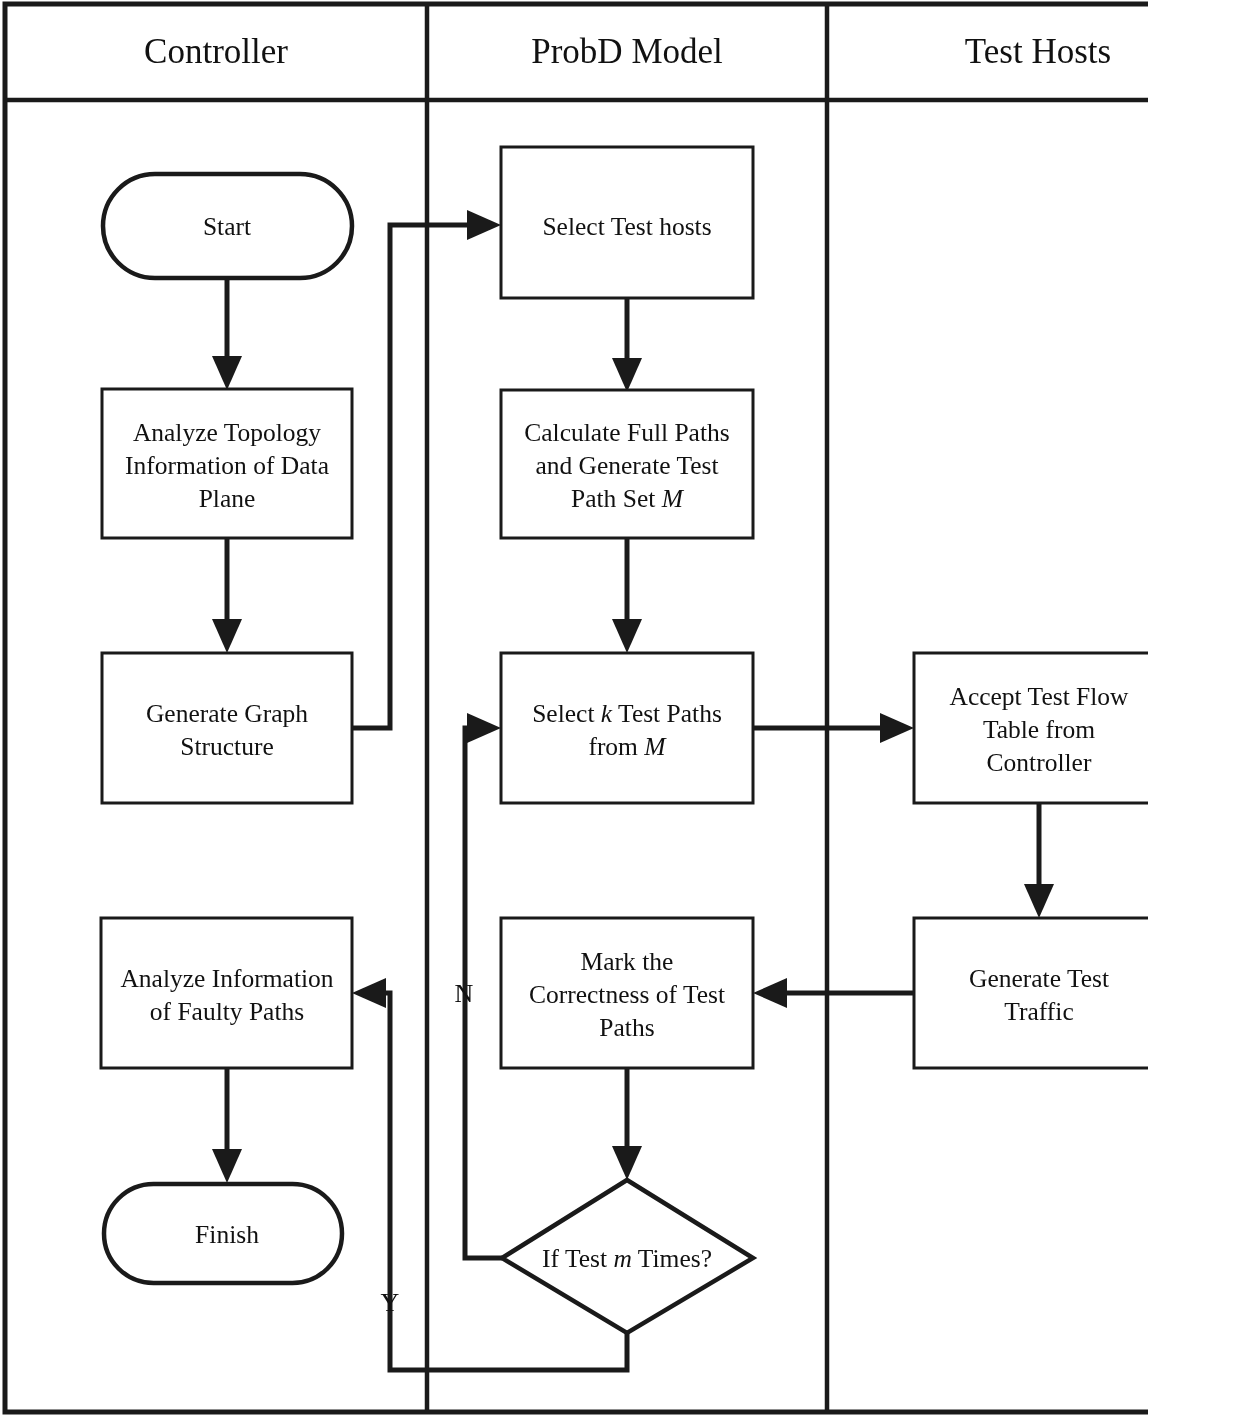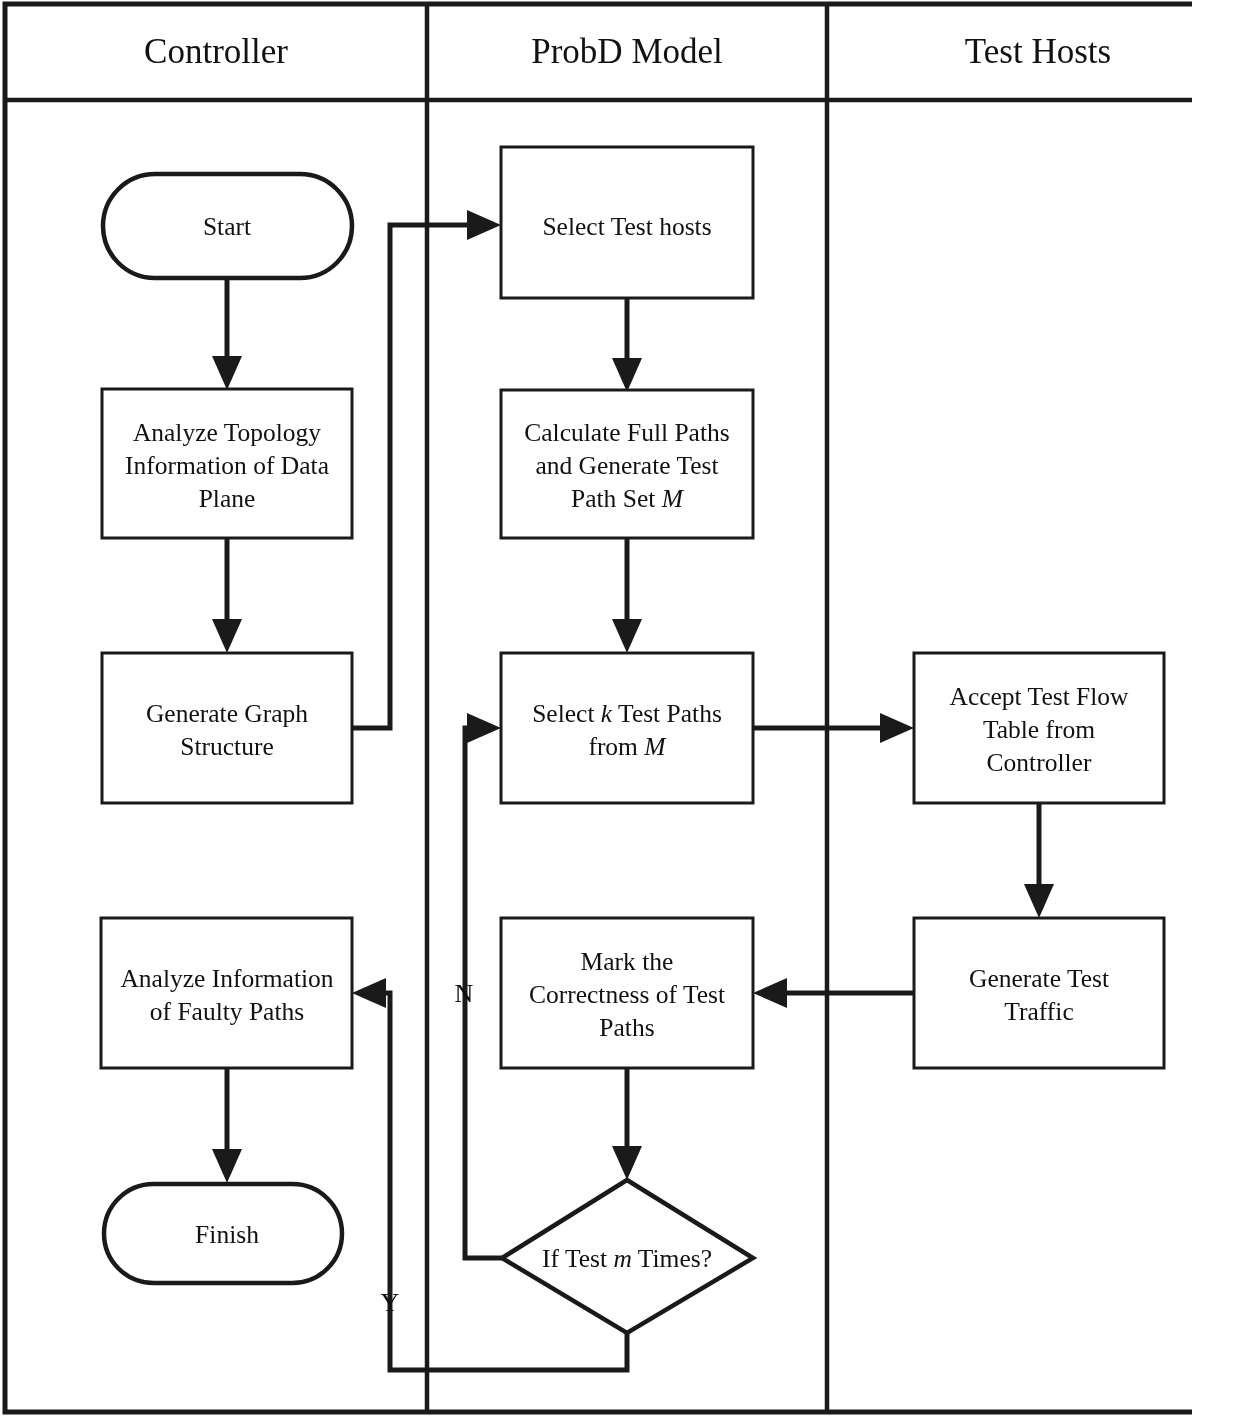--- a/index.html
+++ b/index.html
@@ -10,21 +10,20 @@
   }
   body {
     font-family: "Liberation Serif", "DejaVu Serif", serif;
   }
   #flow-root {
     position: relative;
     width: 1148px;
     height: 1417px;
     background: #ffffff;
     overflow: hidden;
-    padding-left: 44px;
   }
   svg.flow-svg {
     position: absolute;
     left: 0;
     top: 0;
     width: 1253px;
     height: 1417px;
     display: block;
   }
   .lane-divider {

